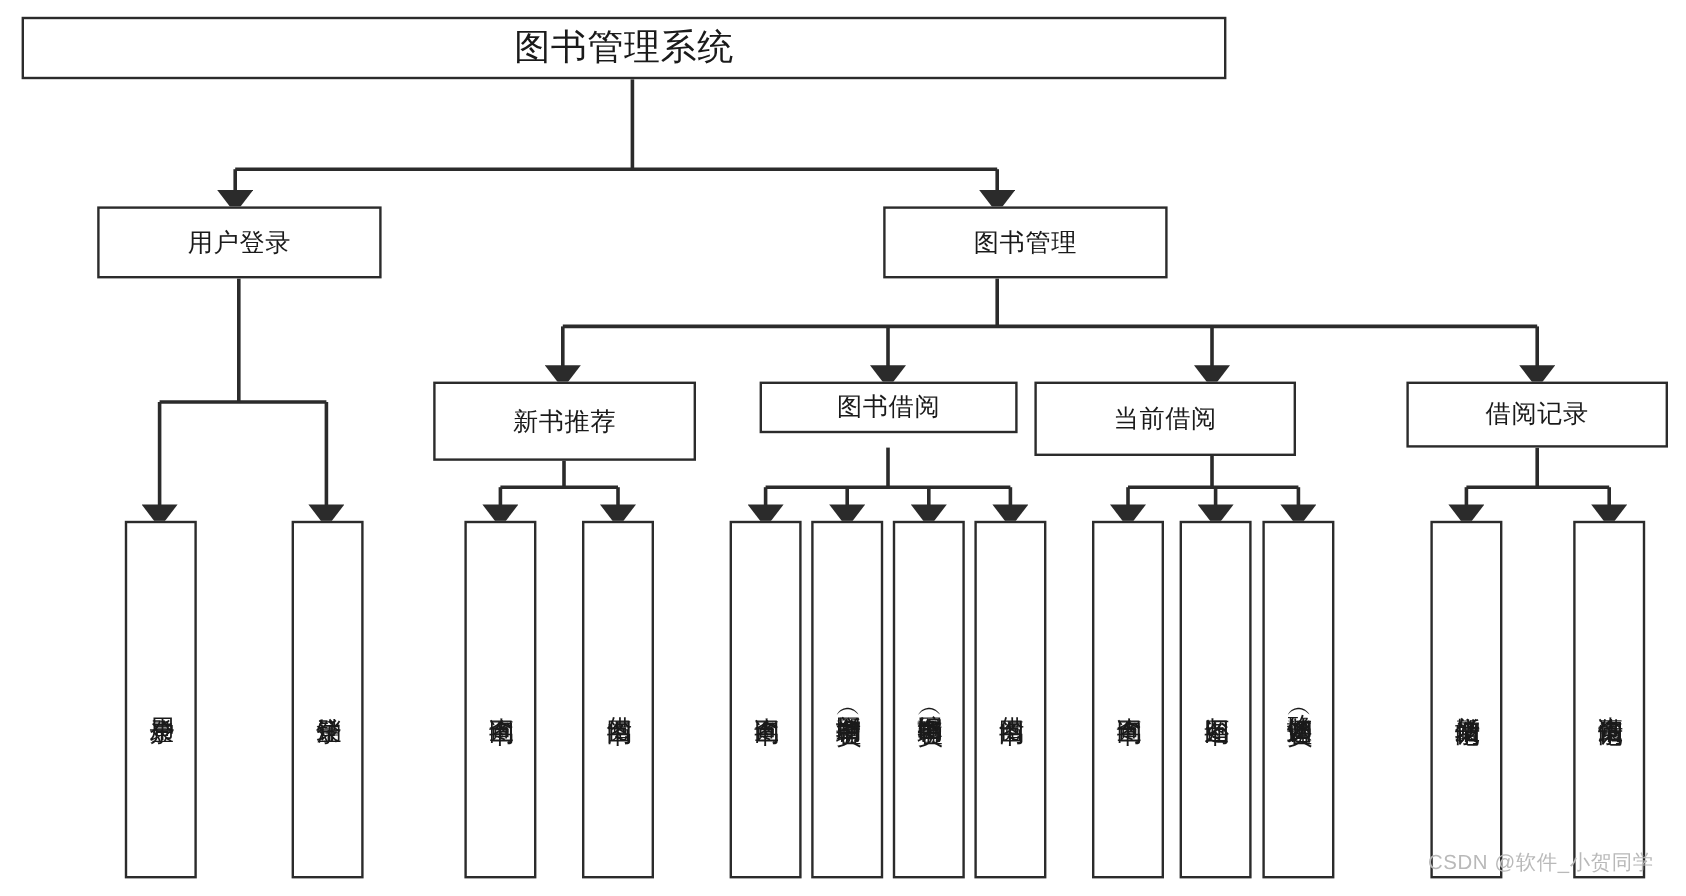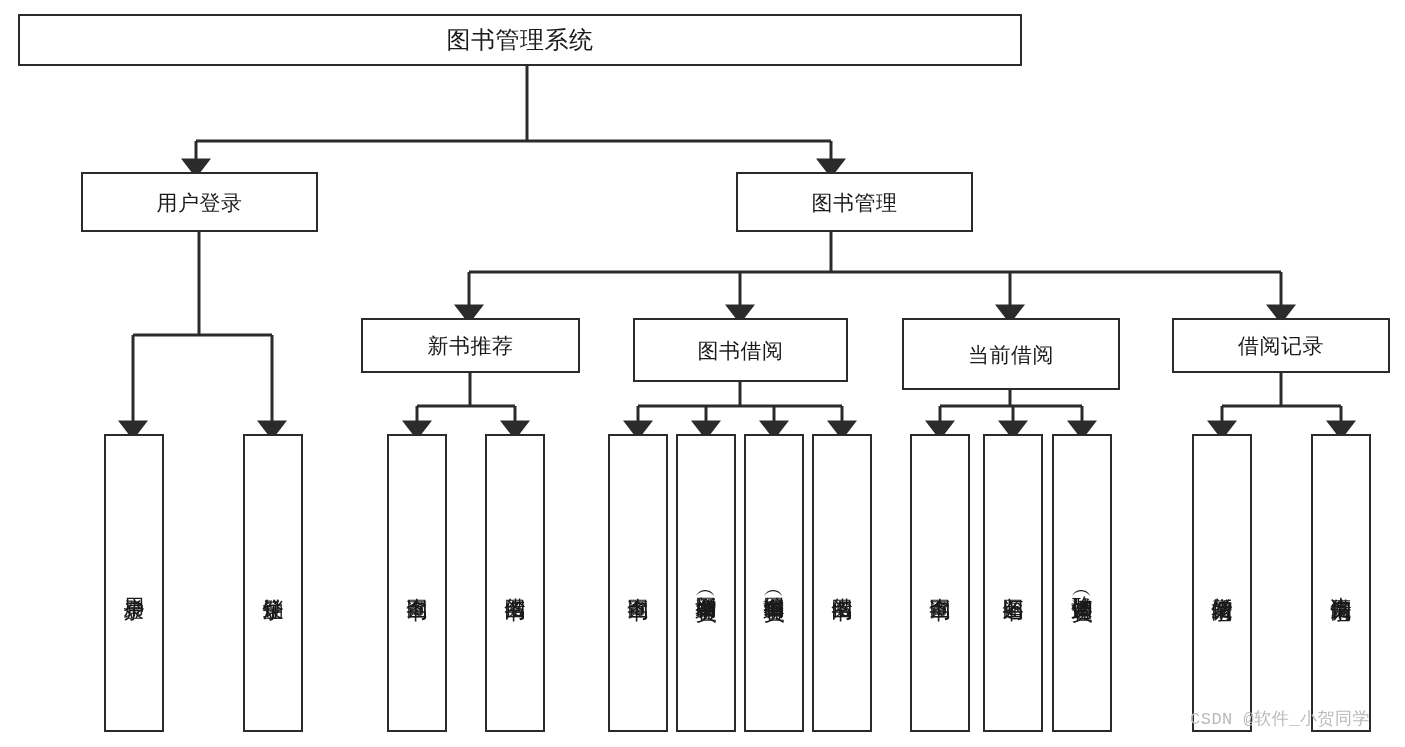--- a/index.html
+++ b/index.html
@@ -51,28 +51,27 @@
   }
   .node.v .label {
     writing-mode: vertical-rl;
     text-orientation: upright;
     font-size: 21px;
     line-height: 1.15;
     letter-spacing: 1px;
     white-space: nowrap;
     max-height: 100%;
   }
-  #root-node .label { font-size: 24px; }
+  #root-node .label { font-size: 30px; }
   .watermark {
     position: absolute;
     font-size: 17px;
     color: #b9b9b9;
     white-space: nowrap;
     letter-spacing: 0.5px;
-    font-family: Liberation Mono, monospace;
   }
 </style>
 </head>
 <body>
 
 <div id="canvas">
 
   <svg class="wires" viewBox="0 0 1405 747" xmlns="http://www.w3.org/2000/svg">
     <defs>
       <marker id="arrow" markerWidth="10" markerHeight="10" refX="3.2" refY="5" orient="auto" markerUnits="strokeWidth">
@@ -127,27 +126,27 @@
     <span class="label">图书管理系统</span>
   </div>
 
   <div class="node h" style="left:81px; top:172px; width:237px; height:60px;">
     <span class="label">用户登录</span>
   </div>
   <div class="node h" style="left:712px; top:172px; width:237px; height:60px;margin-left:24px;">
     <span class="label">图书管理</span>
   </div>
 
-  <div class="node h" style="left:361px; top:318px; width:219px; height:55px;">
+  <div class="node h" style="left:361px; top:318px; width:219px; height:66px;">
     <span class="label">新书推荐</span>
   </div>
-  <div class="node h" style="left:633px; top:318px; width:215px; height:64px;">
+  <div class="node h" style="left:633px; top:318px; width:215px; height:43px;">
     <span class="label">图书借阅</span>
   </div>
-  <div class="node h" style="left:902px; top:318px; width:218px; height:72px;">
+  <div class="node h" style="left:862px; top:318px; width:218px; height:62px;">
     <span class="label">当前借阅</span>
   </div>
   <div class="node h" style="left:1172px; top:318px; width:218px; height:55px;justify-content:center;">
     <span class="label">借阅记录</span>
   </div>
 
   <div class="node v" style="left:104px; top:434px; width:60px; height:298px;">
     <span class="label">用户登录</span>
   </div>
   <div class="node v" style="left:243px; top:434px; width:60px; height:298px;">

